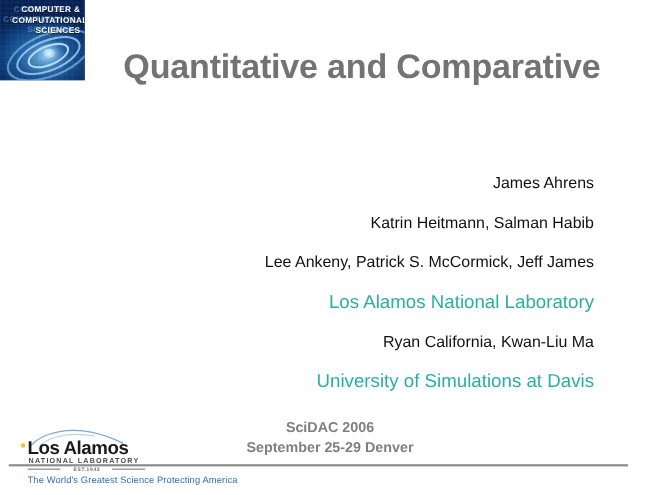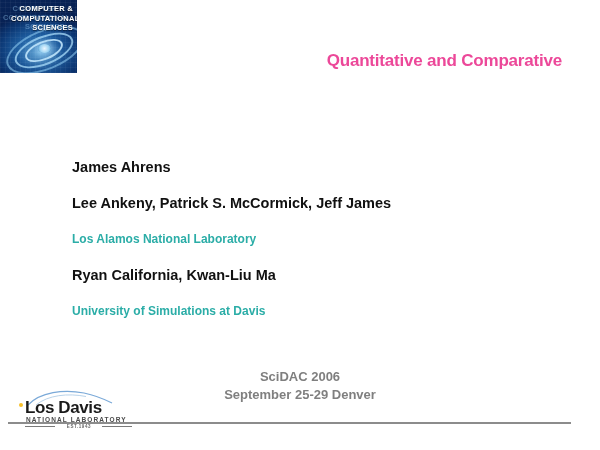--- a/index.html
+++ b/index.html
@@ -84,56 +84,55 @@
     text-transform: uppercase;
     text-shadow: 0 1px 1px rgba(0,0,0,0.55);
   }
 
   
   #title {
     position: absolute;
     left: 96px;
     top: 44px;
     width: 466px;
-    text-align: right;
-    color: #ec4899;
-    font-size: 17px;
+    text-align: center;
+    color: #737373;
+    font-size: 31px;
     font-weight: bold;
     line-height: 34px;
     letter-spacing: -0.2px;
   }
 
   
   #credits {
     position: absolute;
-    left: 72px;
+    left: 60px;
     top: 158px;
     width: 480px;
-    text-align: left;
-    font-weight: bold;
+    text-align: right;
   }
   .credit-line {
     font-size: 14.5px;
     line-height: 18px;
     color: #111111;
     margin-bottom: 18px;
   }
   .credit-line.inst {
     color: #2bada7;
-    font-size: 12px;
+    font-size: 17px;
   }
   .credit-line.last-inst {
     margin-bottom: 2px;
   }
 
   
   #conference {
     position: absolute;
     left: 60px;
-    top: 368px;
+    top: 380px;
     width: 480px;
     text-align: center;
     color: #7f7f7f;
     font-weight: bold;
     font-size: 13px;
     line-height: 18px;
   }
 
   
   #footer-rule {
@@ -239,37 +238,39 @@
     <div>Sciences</div>
   </div>
 </div>
 
 <div id="title">
   <div>Quantitative and Comparative</div>
 </div>
 
 <div id="credits">
   <div class="credit-line">James Ahrens</div>
+  <div class="credit-line">Katrin Heitmann, Salman Habib</div>
   <div class="credit-line">Lee Ankeny, Patrick S. McCormick, Jeff James</div>
   <div class="credit-line inst">Los Alamos National Laboratory</div>
   <div class="credit-line">Ryan California, Kwan-Liu Ma</div>
   <div class="credit-line inst last-inst">University of Simulations at Davis</div>
 </div>
 
 <div id="conference">
   <div>SciDAC 2006</div>
   <div>September 25-29 Denver</div>
 </div>
 
 <div id="footer-rule"></div>
 
 <div id="lanl-logo">
   <svg class="swoosh" viewBox="0 0 90 16">
     <path d="M2,15 C14,2 38,-1 58,3 C70,5.5 78,9 86,13" fill="none" stroke="#7aa9d8" stroke-width="1.2"></path>
     <path d="M10,15 C22,5 42,3 60,6.5" fill="none" stroke="#b9d3ea" stroke-width="1"></path>
   </svg>
   <div class="dot"></div>
-  <div class="lanl-name">Los Davis</div>
+  <div class="lanl-name">Los Alamos</div>
   <div class="lanl-sub">NATIONAL LABORATORY</div>
   <div class="est-rule left"></div>
   <div class="est-rule right"></div>
   <div class="lanl-est">EST.1943</div>
+  <div class="lanl-tagline">The World's Greatest Science Protecting America</div>
 </div>
 
 </body></html>

